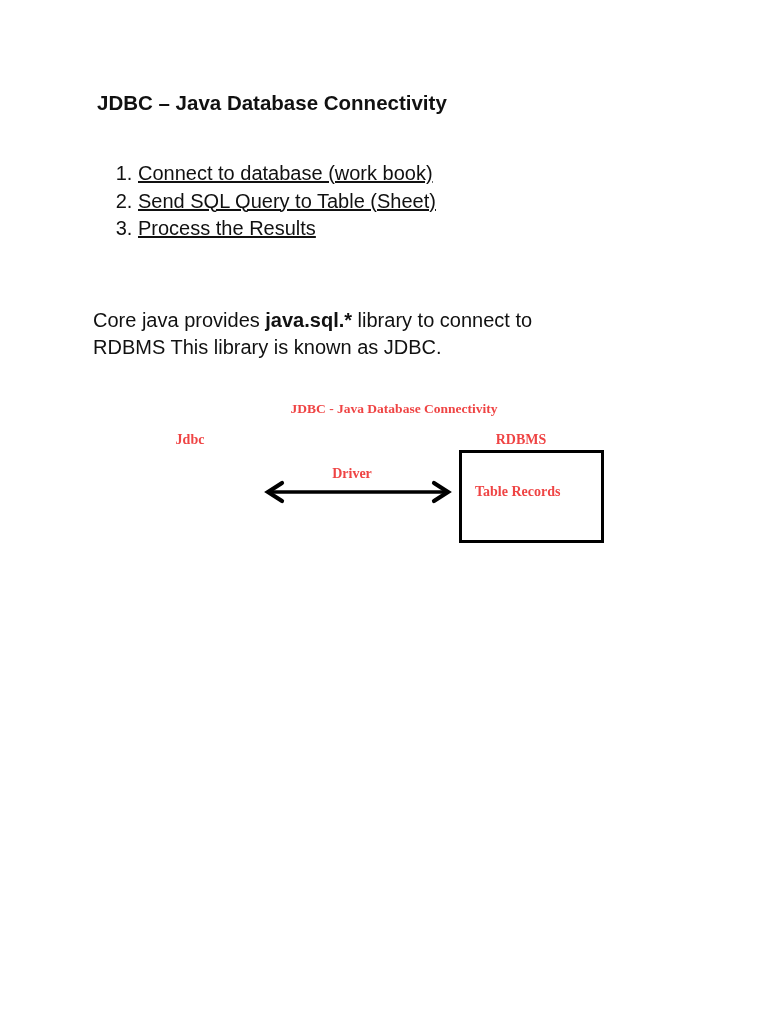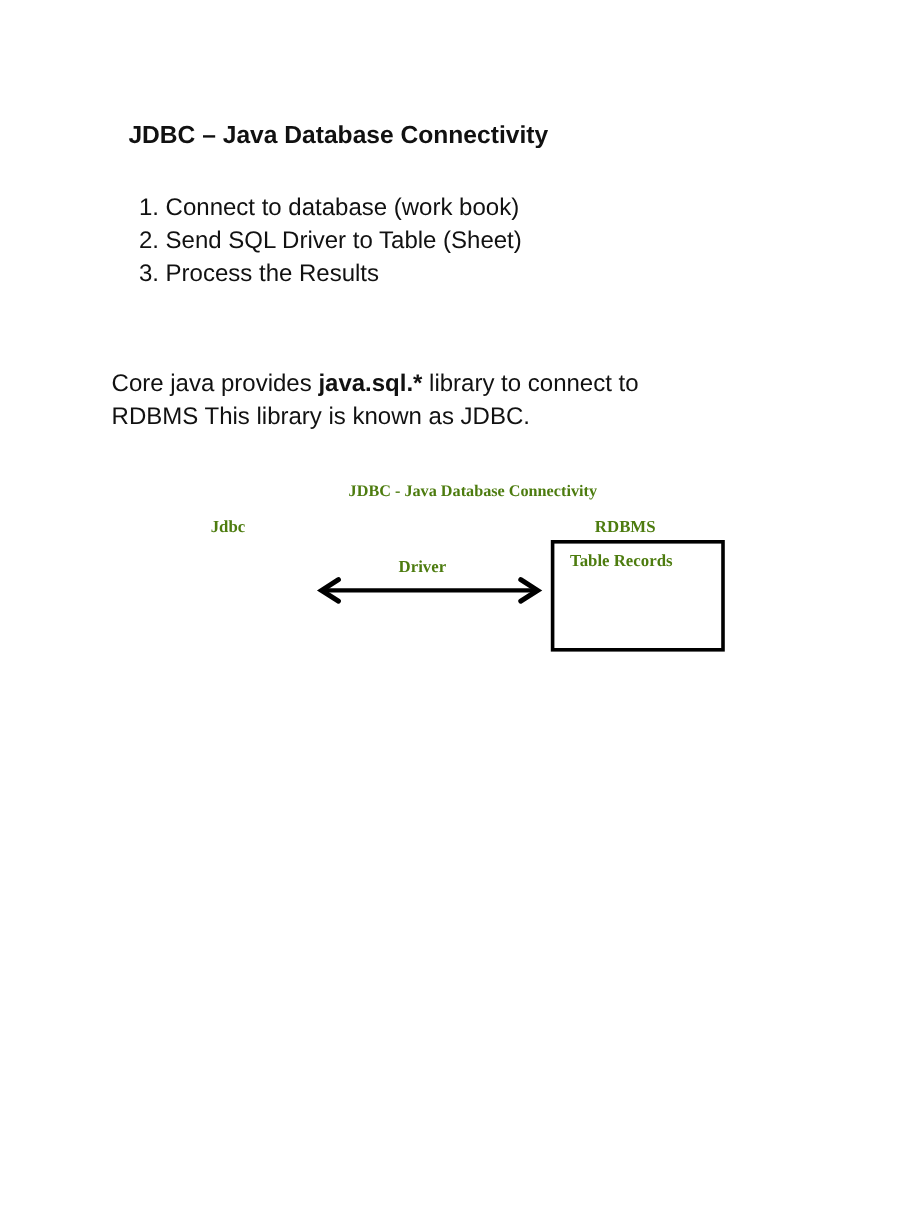--- a/index.html
+++ b/index.html
@@ -13,21 +13,21 @@
     height: 1024px;
     background: #ffffff;
     overflow: hidden;
     font-family: "Liberation Sans", sans-serif;
     color: #111111;
   }
   .doc-heading {
     position: absolute;
     left: 93px;
     top: 87px;
-    margin: 14px;
+    margin: 4px;
     font-size: 20.5px;
     font-weight: bold;
     color: #111111;
     white-space: nowrap;
   }
   .doc-intro {
     position: absolute;
     left: 93px;
     top: 124px;
     margin: 0;
@@ -35,20 +35,21 @@
     white-space: nowrap;
   }
   .task-list {
     position: absolute;
     left: 93px;
     top: 160px;
     margin: 0;
     padding-left: 45px;
     font-size: 20px;
     line-height: 27.5px;
+    text-decoration: underline;
   }
   .task-list li {
     margin: 0;
     padding: 0;
   }
   .doc-paragraph {
     position: absolute;
     left: 93px;
     top: 307px;
     margin: 0;
@@ -60,21 +61,21 @@
 
   
   .diagram {
     position: absolute;
     left: 0;
     top: 0;
     width: 768px;
     height: 1024px;
     pointer-events: none;
     font-family: "Liberation Serif", serif;
-    color: #4d7c0f;
+    color: #ef4444;
   }
   .diagram-title {
     position: absolute;
     left: 394px;
     top: 401px;
     transform: translateX(-50%);
     font-size: 13.5px;
     font-weight: bold;
     white-space: nowrap;
   }
@@ -99,38 +100,38 @@
   .box-rdbms {
     left: 459px; top: 450px; width: 145px; height: 93px;
   }
   .dbox-text {
     position: absolute;
     font-size: 14px;
     font-weight: bold;
     white-space: nowrap;
   }
   .text-jdbc  { left: 21px; top: 28px; }
-  .text-table { left: 13px; top: 8px; }
+  .text-table { left: 13px; top: 31px; }
   .arrow-svg {
     position: absolute;
     left: 262px;
     top: 478px;
   }
 </style>
 </head>
 <body>
 
 <div class="page">
 
   <h1 class="doc-heading">JDBC – Java Database Connectivity</h1>
 
 
   <ol class="task-list">
     <li>Connect to database (work book)</li>
-    <li>Send SQL Driver to Table (Sheet)</li>
+    <li>Send SQL Query to Table (Sheet)</li>
     <li>Process the Results</li>
   </ol>
 
   <p class="doc-paragraph"><span>Core java provides </span><strong>java.sql.*</strong><span> library to connect to RDBMS This library is known as JDBC.</span></p>
 
   <div class="diagram">
 
     <div class="diagram-title">JDBC - Java Database Connectivity</div>
 
     <div class="dlabel label-java">Jdbc</div>

